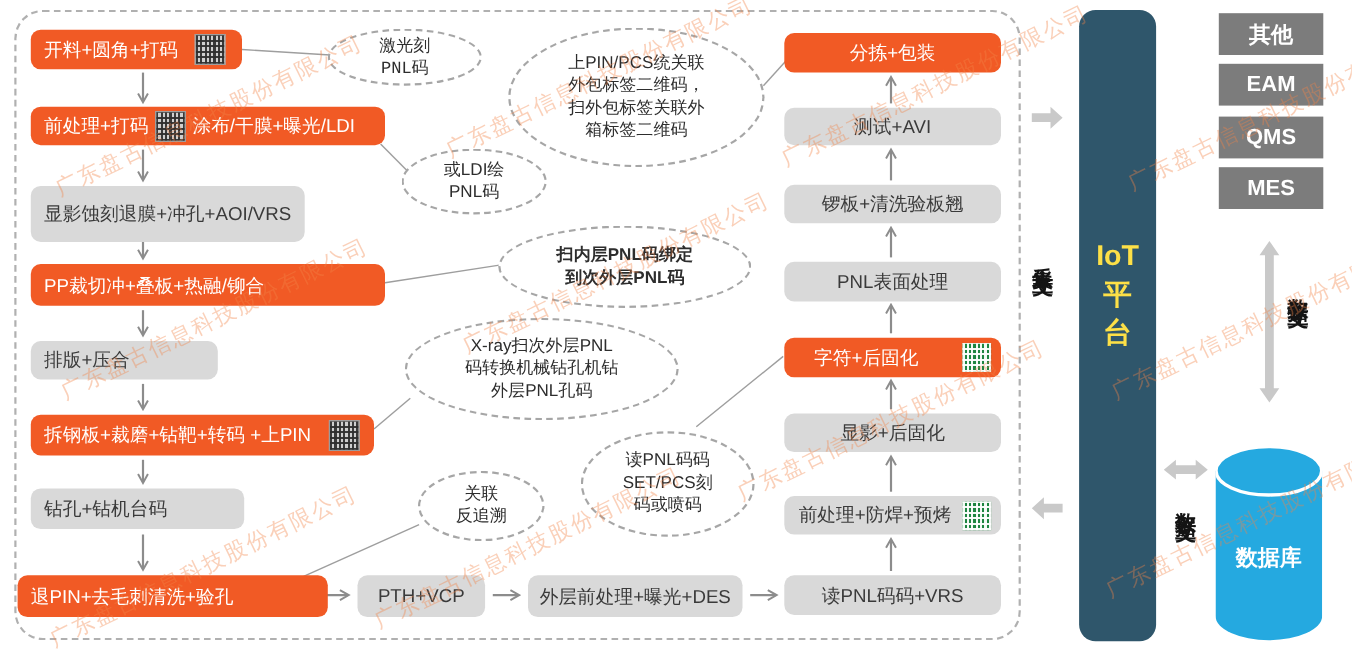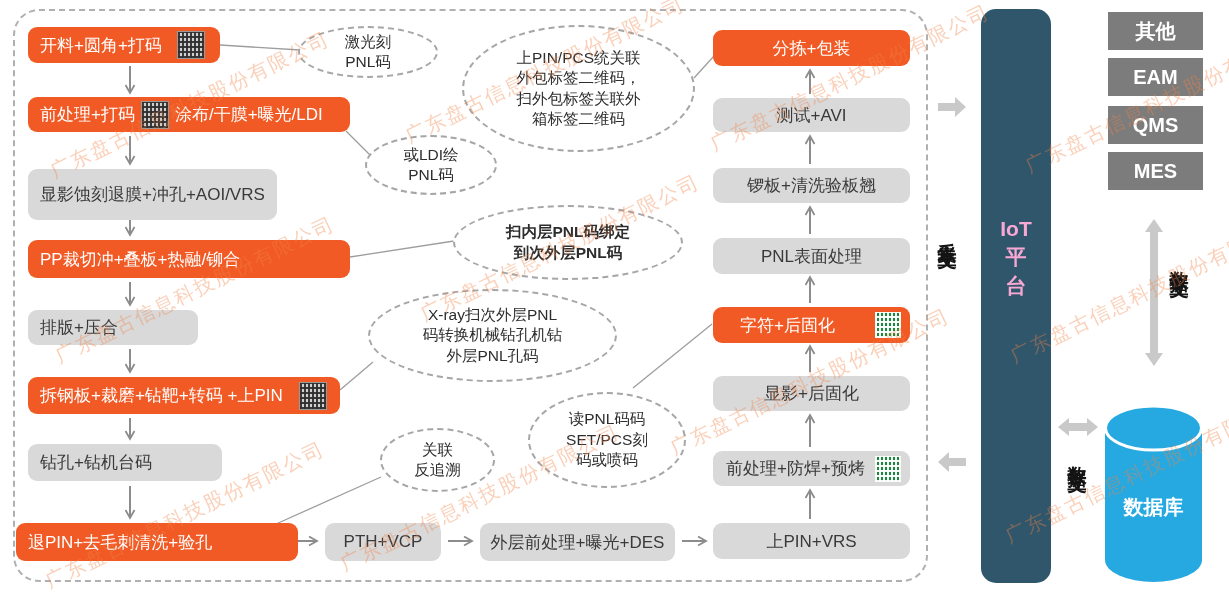--- a/index.html
+++ b/index.html
@@ -28,21 +28,21 @@
   .qr.abs{position:absolute;right:9px;top:50%;transform:translateY(-50%);}
 
   .note{position:absolute;border:2px dashed #a6a6a6;border-radius:50%;background:#fff;
     display:flex;align-items:center;justify-content:center;text-align:center;
     font-size:15.5px;line-height:1.32;color:#2d2d2d;z-index:3;box-sizing:border-box;}
   .note span{white-space:pre-line;}
 
   .iot-col{position:absolute;left:981px;top:9px;width:70px;height:574px;background:#2F566B;
     border-radius:15px;z-index:3;}
   .iot-col .iot-text{position:absolute;top:206px;left:0;width:100%;text-align:center;
-    color:#f9a8d4;font-size:21px;font-weight:700;line-height:1.35;}
+    color:#fde047;font-size:26px;font-weight:700;line-height:1.35;}
   .iot-col .iot-text span{display:block;}
 
   .vlabel{position:absolute;writing-mode:vertical-lr;text-orientation:upright;
     font-size:19px;font-weight:600;color:#141414;letter-spacing:3px;z-index:3;}
 
   .sys{position:absolute;left:1108px;width:95px;height:38px;background:#7C7C7C;color:#fff;
     display:flex;align-items:center;justify-content:center;font-size:20px;font-weight:600;z-index:3;}
 
   .db{position:absolute;left:1105px;top:404px;width:97px;height:180px;z-index:3;}
   .db .db-label{position:absolute;left:0;top:90px;width:100%;text-align:center;
@@ -171,25 +171,25 @@
     <span class="qr qr-green abs"></span>
   </div>
   <div class="box gray center" style="left:713px;top:376px;width:197px;height:35px">
     <span>显影+后固化</span>
   </div>
   <div class="box gray center" style="left:713px;top:451px;width:197px;height:35px;padding-right:32px">
     <span>前处理+防焊+预烤</span>
     <span class="qr qr-green abs"></span>
   </div>
   <div class="box gray center" style="left:713px;top:523px;width:197px;height:36px">
-    <span>上PIN+VRS</span>
+    <span>读PNL码码+VRS</span>
   </div>
 
   <div class="note" style="left:298px;top:26px;width:140px;height:52px">
-    <span style="white-space: pre-line;">激光刻
+    <span style="white-space: pre-line; font-family: Liberation Mono, monospace;">激光刻
 PNL码</span>
   </div>
   <div class="note" style="left:462px;top:25px;width:233px;height:127px">
     <span style="white-space: pre-line;">上PIN/PCS统关联
 外包标签二维码，
 扫外包标签关联外
 箱标签二维码</span>
   </div>
   <div class="note" style="left:365px;top:135px;width:132px;height:60px">
     <span style="white-space: pre-line;">或LDI绘

